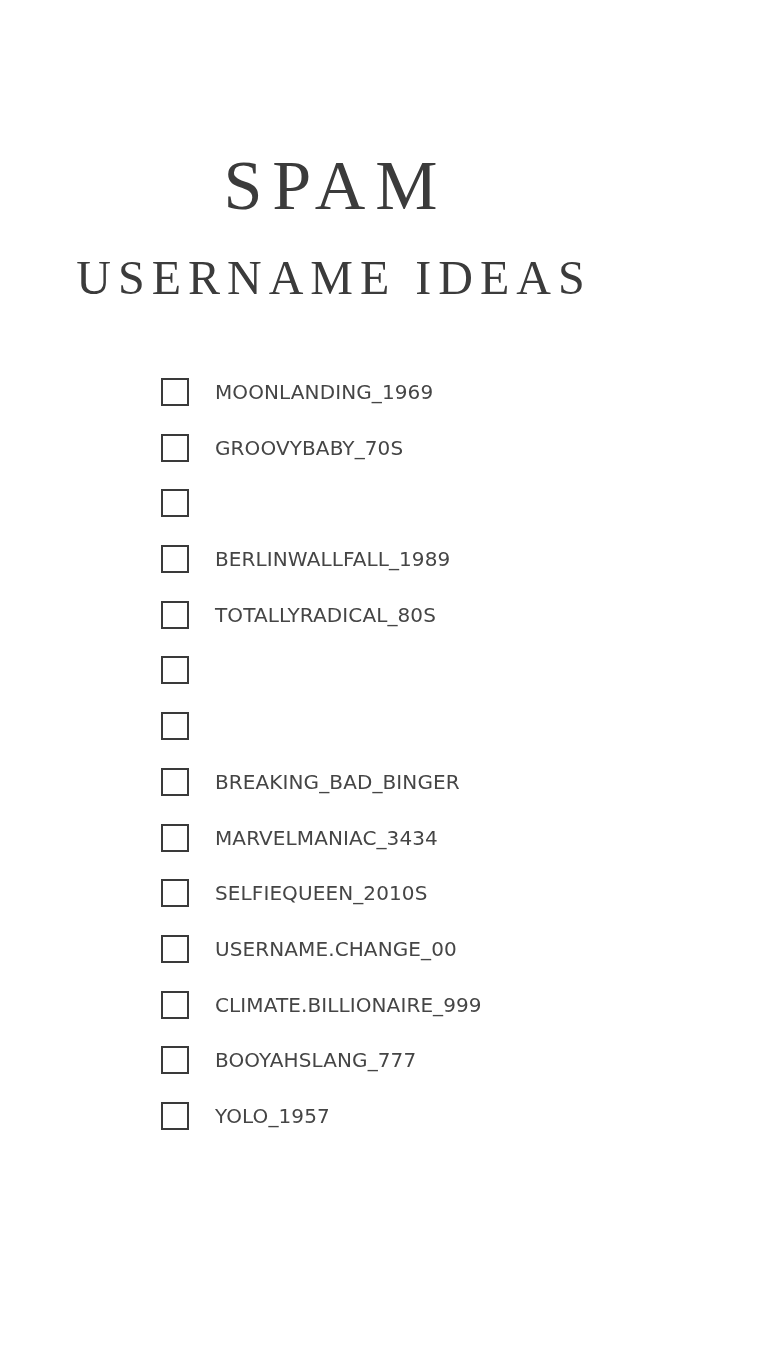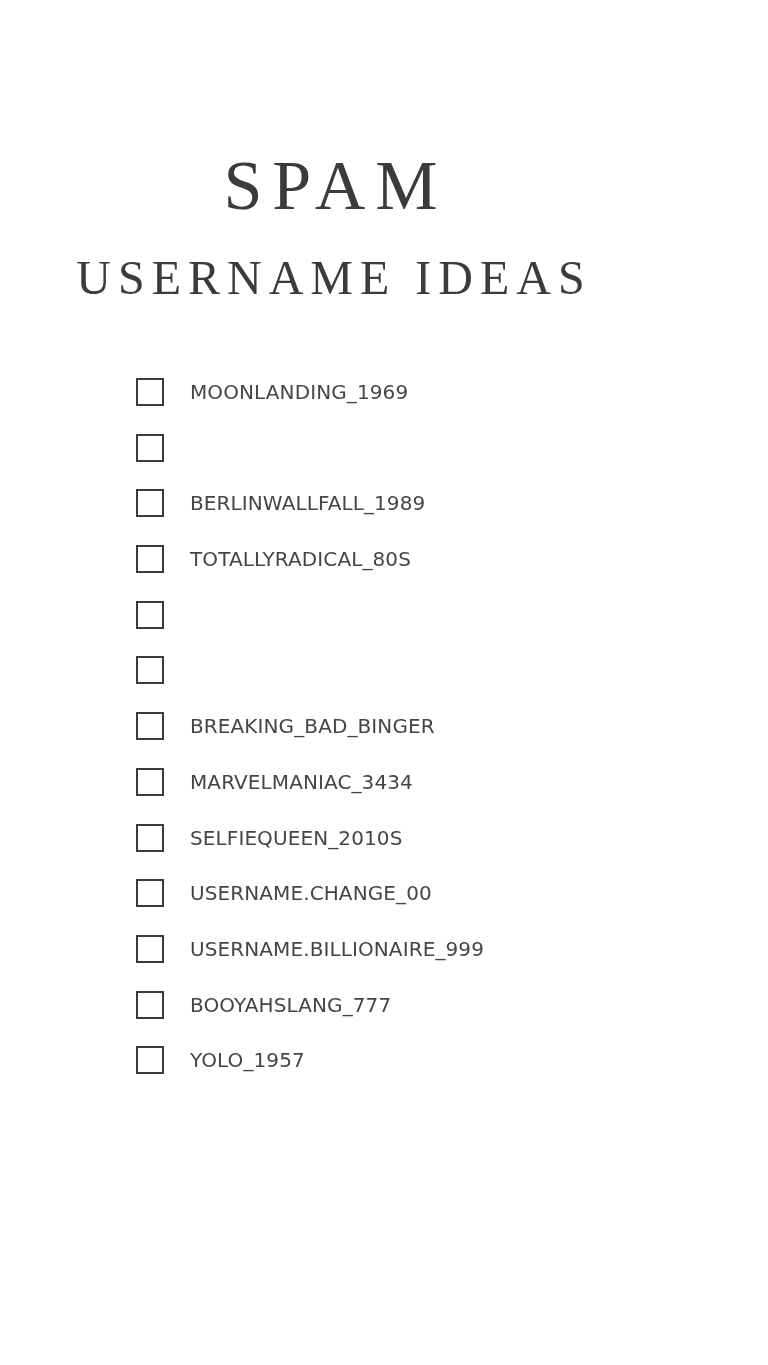--- a/index.html
+++ b/index.html
@@ -4,41 +4,45 @@
 <style>
   html, body { margin: 0; padding: 0; background: #ffffff; }
   body { width: 768px; height: 1365px; position: relative; overflow: hidden; }
   .title {
     position: absolute; left: 0; width: 661px; text-align: center;
     font-family: "Liberation Serif", "DejaVu Serif", serif;
     color: #3b3b3b; font-weight: normal; margin: 0; white-space: nowrap;
   }
   .title-1 { top: 146px; font-size: 70px; letter-spacing: 10px; line-height: 80px; padding-left: 10px; box-sizing: border-box; }
   .title-2 { top: 238px; font-size: 48px; letter-spacing: 7px; line-height: 80px; padding-left: 7px; box-sizing: border-box; }
-  .list { position: absolute; left: 136px; top: 378px; margin: 0; padding: 0; list-style: none; }
+  .list { position: absolute; left: 161px; top: 378px; margin: 0; padding: 0; list-style: none; }
   .item { height: 55.7px; display: flex; align-items: flex-start; }
   .box {
     width: 24px; height: 24px; border: 2px solid #3a3a3a; box-sizing: content-box;
     flex: 0 0 auto; margin-top: 0px; cursor: pointer; background: #fff;
   }
   .label {
     margin-left: 26px; font-family: "DejaVu Sans", sans-serif; font-size: 20px;
     color: #454545; line-height: 28px; letter-spacing: 0.1px; white-space: nowrap;
   }
 </style>
 </head>
 <body>
 
 <h1 class="title title-1">SPAM</h1>
 <h1 class="title title-2">USERNAME IDEAS</h1>
 
 <ul class="list">
   <li class="item">
       <span class="box"></span>
       <span class="label">MOONLANDING_1969</span>
+    </li>
+  <li class="item">
+      <span class="box"></span>
+      <span class="label">GROOVYBABY_70S</span>
     </li>
   <li class="item">
       <span class="box"></span>
     </li>
   <li class="item">
       <span class="box"></span>
       <span class="label">BERLINWALLFALL_1989</span>
     </li>
   <li class="item">
       <span class="box"></span>
@@ -61,21 +65,21 @@
   <li class="item">
       <span class="box"></span>
       <span class="label">SELFIEQUEEN_2010S</span>
     </li>
   <li class="item">
       <span class="box"></span>
       <span class="label">USERNAME.CHANGE_00</span>
     </li>
   <li class="item">
       <span class="box"></span>
-      <span class="label">USERNAME.BILLIONAIRE_999</span>
+      <span class="label">CLIMATE.BILLIONAIRE_999</span>
     </li>
   <li class="item">
       <span class="box"></span>
       <span class="label">BOOYAHSLANG_777</span>
     </li>
   <li class="item">
       <span class="box"></span>
       <span class="label">YOLO_1957</span>
     </li>
 </ul>

